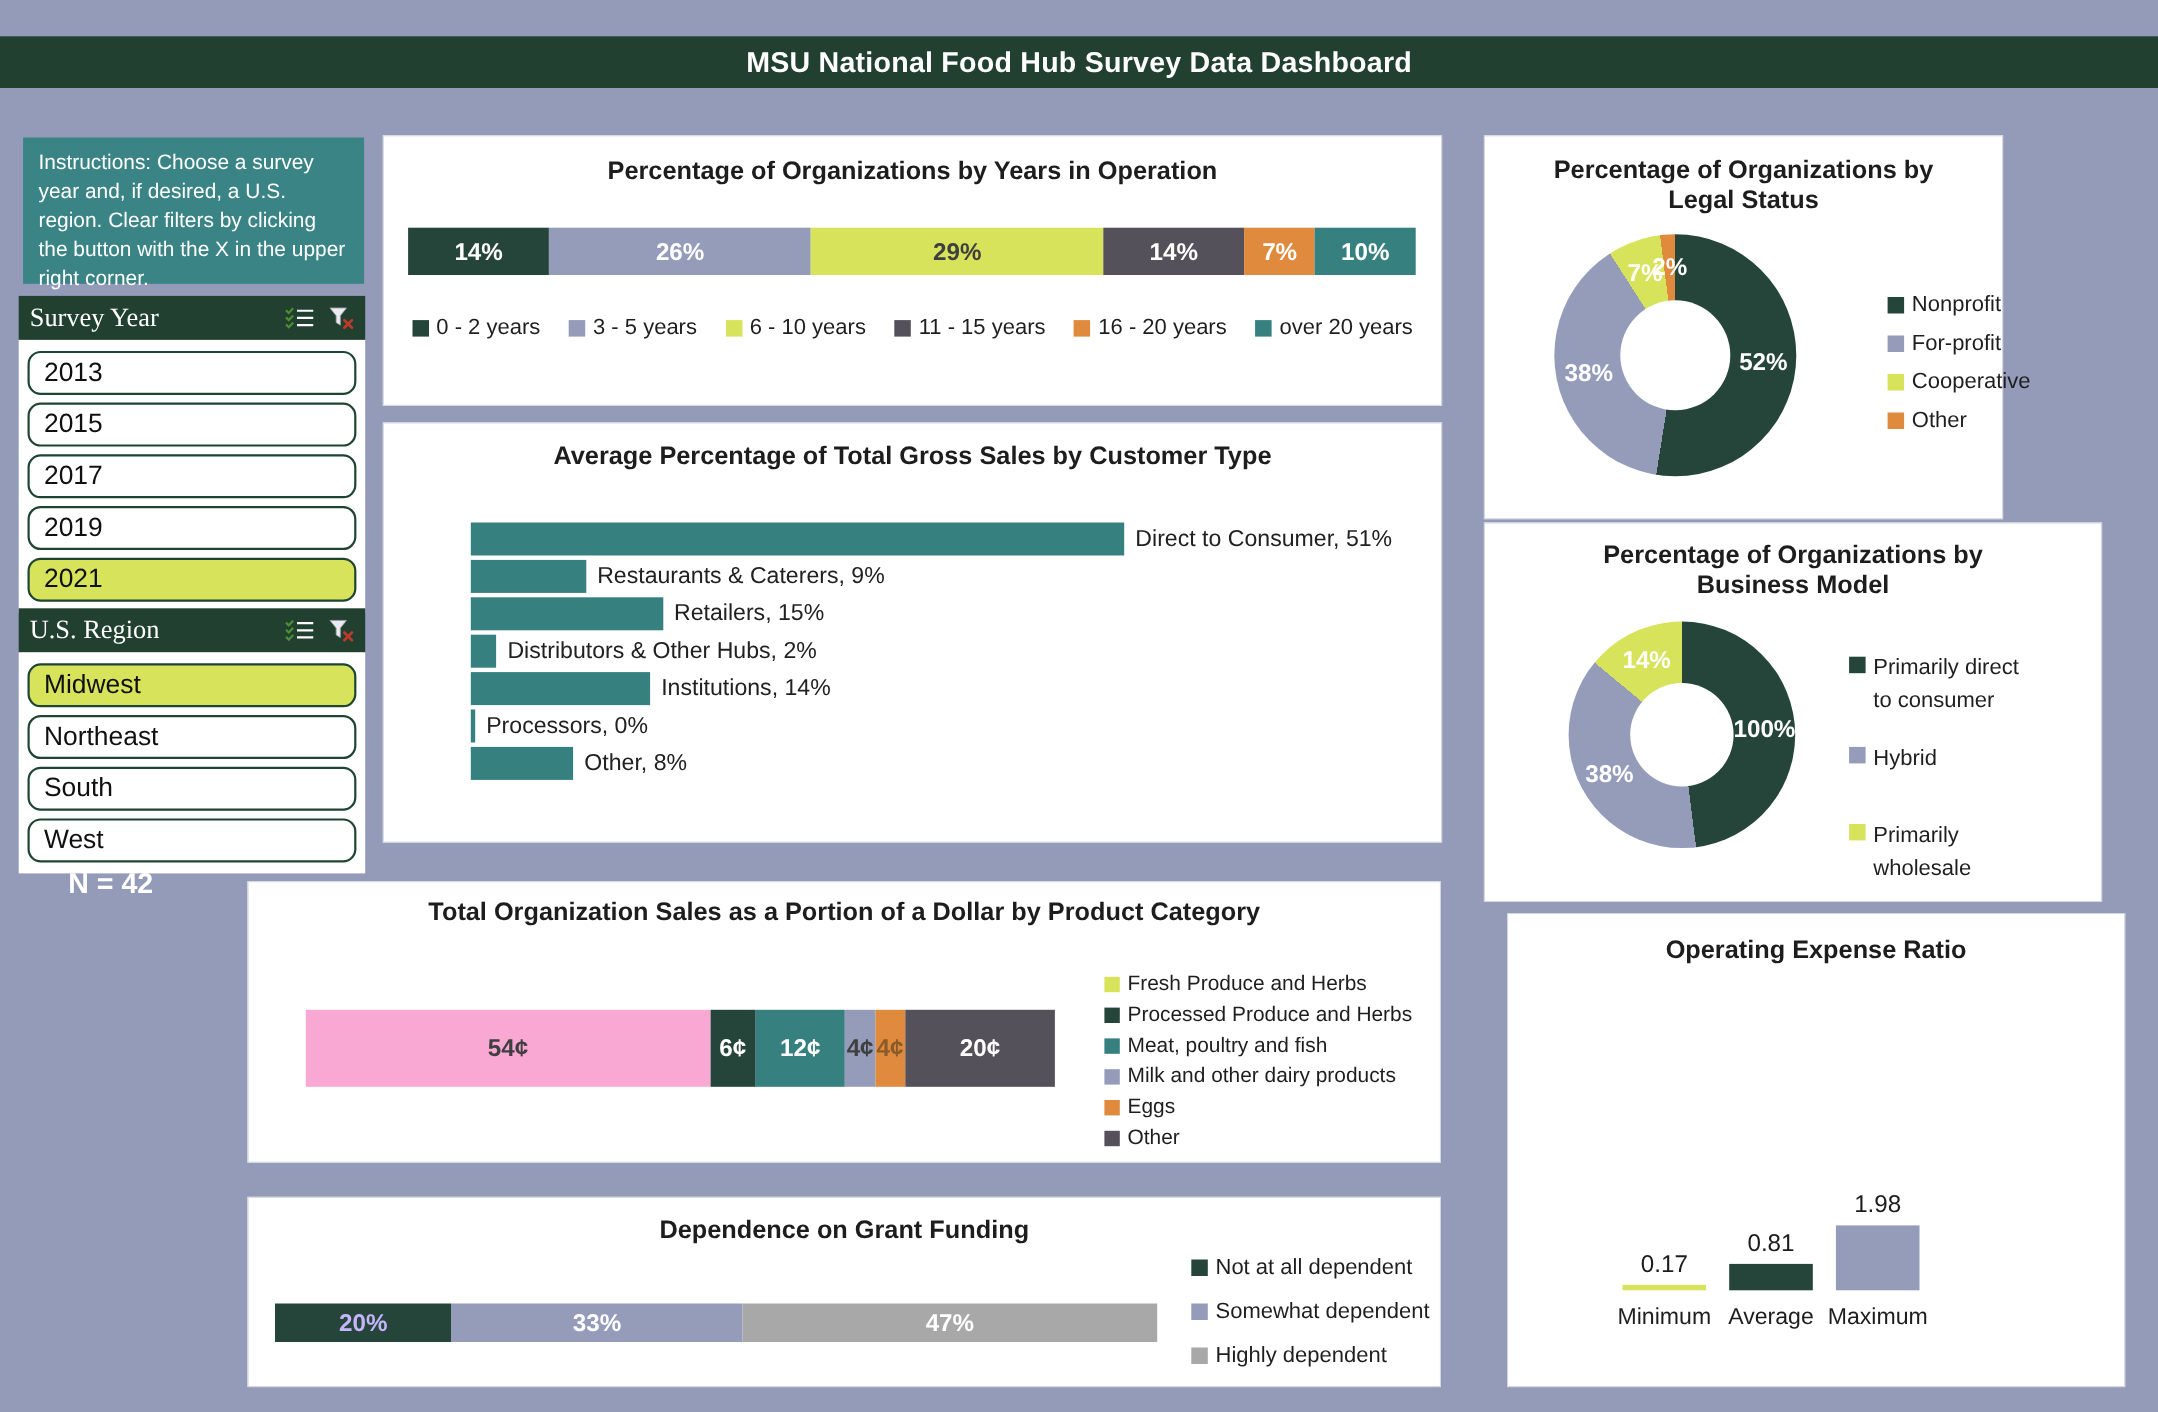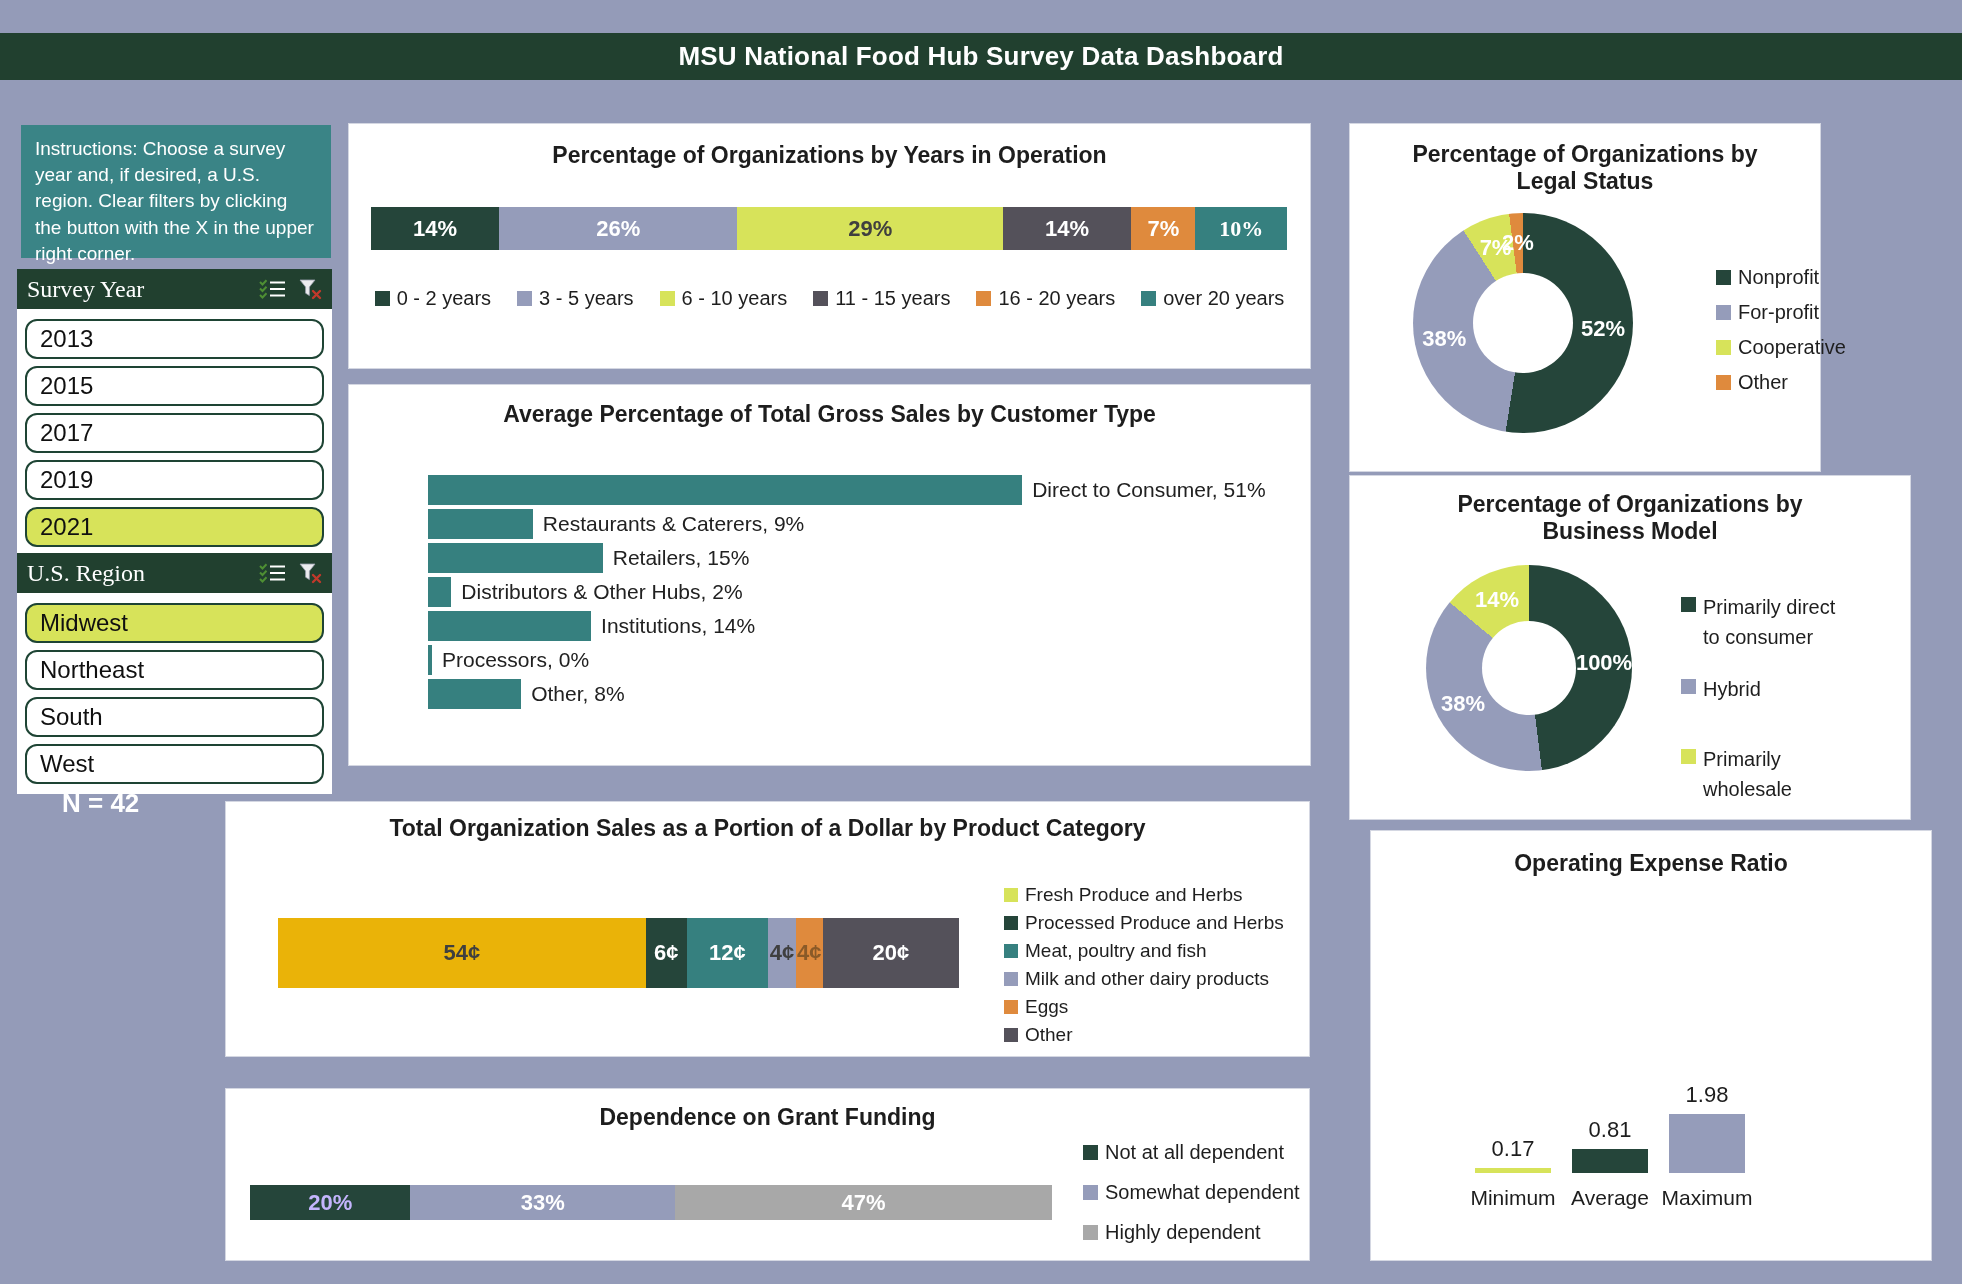--- a/index.html
+++ b/index.html
@@ -178,21 +178,21 @@
         </div>
         <div class="seg" style="width: 29%; background: rgb(215, 227, 90);">
           <span style="color: rgb(63, 63, 63);">29%</span>
         </div>
         <div class="seg" style="width: 14%; background: rgb(84, 81, 90);">
           <span style="color: rgb(255, 255, 255);">14%</span>
         </div>
         <div class="seg" style="width: 7%; background: rgb(223, 138, 61);">
           <span style="color: rgb(255, 255, 255);">7%</span>
         </div>
-        <div class="seg" style="width: 10%; background: rgb(54, 128, 127); font-family: Liberation Serif, serif;">
+        <div class="seg" style="width: 10%; background: rgb(54, 128, 127);">
           <span style="color: rgb(255, 255, 255);">10%</span>
         </div>
       </div>
     <div class="legend" id="years-legend">
         <div class="litem">
           <span class="sq" style="background: rgb(37, 69, 58);"></span>
           <span class="ltext">0 - 2 years</span>
         </div>
         <div class="litem">
           <span class="sq" style="background: rgb(149, 156, 186);"></span>
@@ -247,21 +247,21 @@
         <div class="hrow">
           <div class="hbar" style="width: 93.2px; background: rgb(54, 128, 127);"></div>
           <span class="hlabel">Other, 8%</span>
         </div>
       </div>
   </section>
 
   <section class="panel" id="p-prod">
     <h2 class="ctitle">Total Organization Sales as a Portion of a Dollar by Product Category</h2>
     <div class="stackbar" id="prod-bar">
-        <div class="seg" style="width: 54%; background: #eab308; margin-left: 19px;">
+        <div class="seg" style="width: 54%; background: #f9a8d4; margin-left: 19px;">
           <span style="color: rgb(63, 63, 63);">54¢</span>
         </div>
         <div class="seg" style="width: 6%; background: rgb(37, 69, 58);">
           <span style="color: rgb(255, 255, 255);">6¢</span>
         </div>
         <div class="seg" style="width: 12%; background: rgb(54, 128, 127);">
           <span style="color: rgb(255, 255, 255);">12¢</span>
         </div>
         <div class="seg" style="width: 4%; background: rgb(149, 156, 186);">
           <span style="color: rgb(63, 63, 63);">4¢</span>

